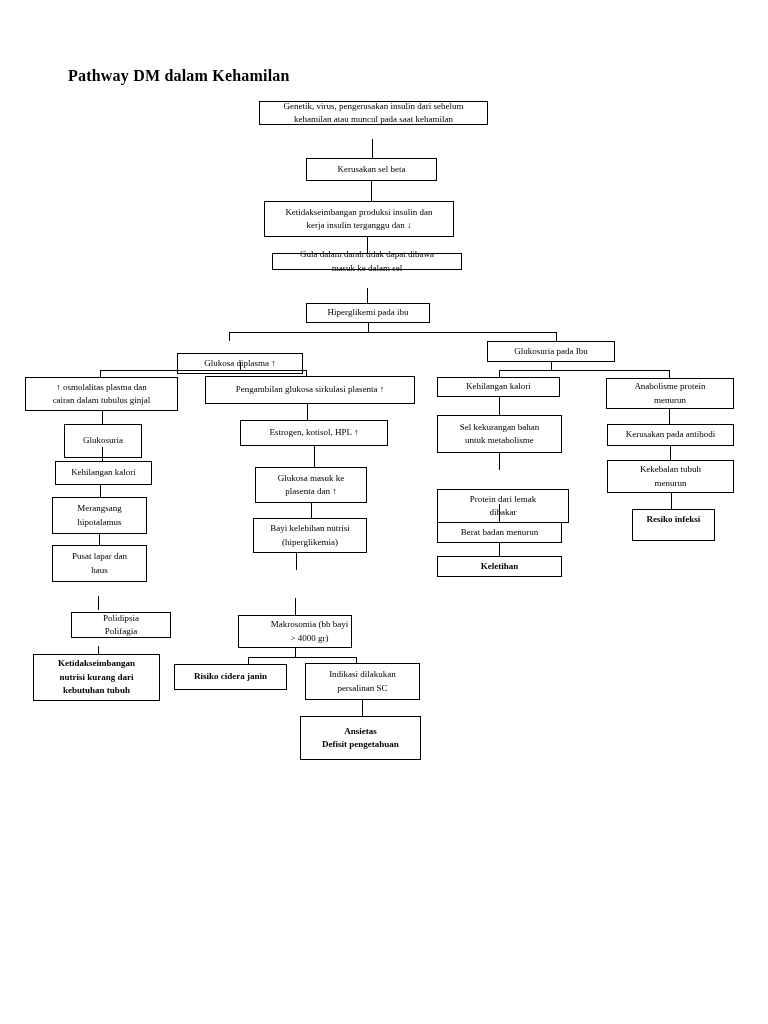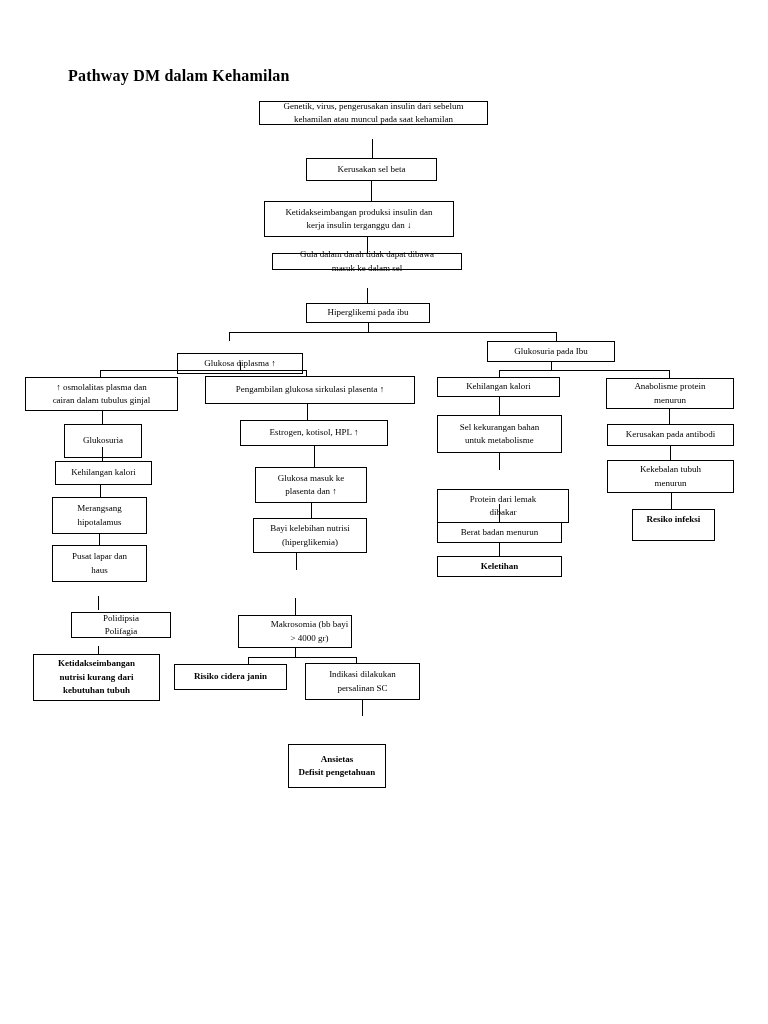--- a/index.html
+++ b/index.html
@@ -77,21 +77,21 @@
   <div class="node" style="left:240px;top:420px;width:148px;height:26px;">Estrogen, kotisol, HPL ↑</div>
   <div class="node" style="left:255px;top:467px;width:112px;height:36px;">Glukosa masuk ke
 plasenta dan ↑</div>
   <div class="node" style="left:253px;top:518px;width:114px;height:35px;">Bayi kelebihan nutrisi
 (hiperglikemia)</div>
   <div class="node" style="left:238px;top:615px;width:114px;height:33px;padding-left:31px;">Makrosomia (bb bayi
 &gt; 4000 gr)</div>
   <div class="node bold" style="left:174px;top:664px;width:113px;height:26px;">Risiko cidera janin</div>
   <div class="node" style="left:305px;top:663px;width:115px;height:37px;">Indikasi dilakukan
 persalinan SC</div>
-  <div class="node bold" style="left:288px;top:716px;width:98px;height:44px;margin-top:28px;">Ansietas
+  <div class="node bold" style="left:300px;top:716px;width:121px;height:44px;">Ansietas
 Defisit pengetahuan</div>
 
   <div class="node" style="left:437px;top:377px;width:123px;height:20px;">Kehilangan kalori</div>
   <div class="node" style="left:437px;top:415px;width:125px;height:38px;">Sel kekurangan bahan
 untuk metabolisme</div>
   <div class="node" style="left:437px;top:489px;width:132px;height:34px;">Protein dari lemak
 dibakar</div>
   <div class="node" style="left:437px;top:522px;width:125px;height:21px;">Berat badan menurun</div>
   <div class="node bold" style="left:437px;top:556px;width:125px;height:21px;">Keletihan</div>
 

